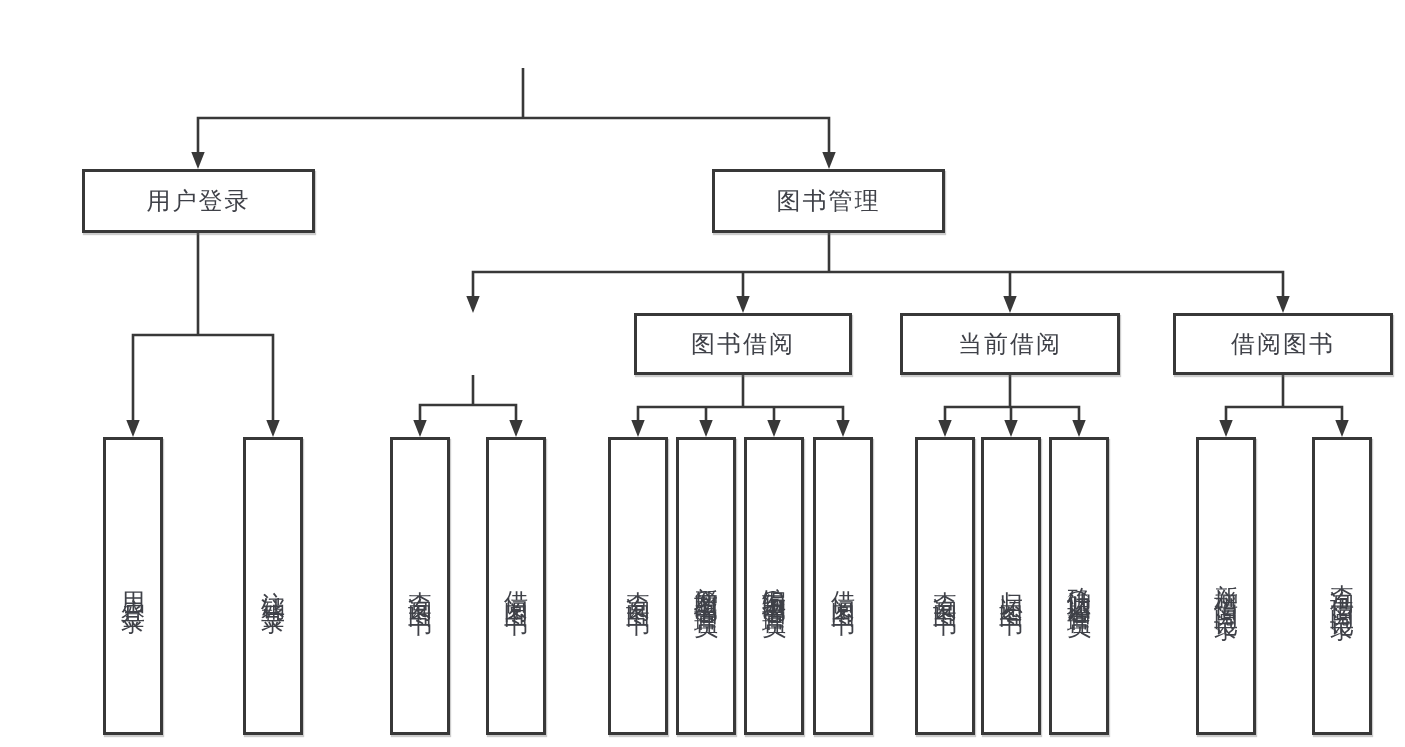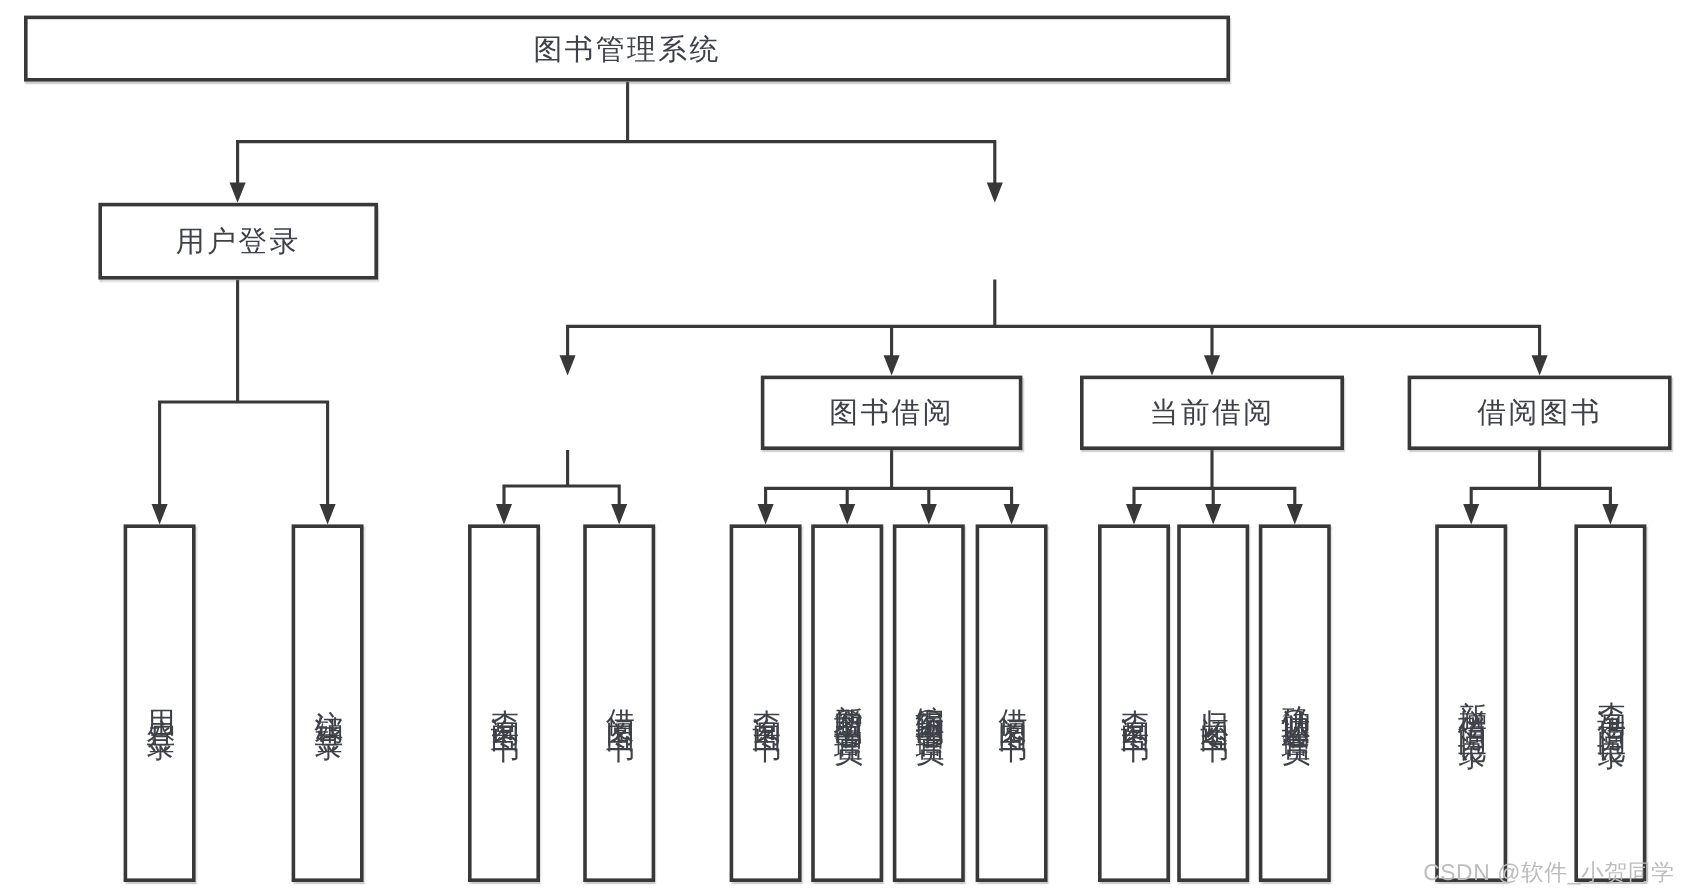--- a/index.html
+++ b/index.html
@@ -123,23 +123,23 @@
       <polygon class="ah" points="1011,437 1004.3,420 1017.7,420"></polygon>
       <polygon class="ah" points="1079,437 1072.3,420 1085.7,420"></polygon>
     </g>
     <g>
       <path class="ln" d="M1283 375 L1283 407 M1224.7 407 L1343.3 407 M1226 407 L1226 421 M1342 407 L1342 421"></path>
       <polygon class="ah" points="1226,437 1219.3,420 1232.7,420"></polygon>
       <polygon class="ah" points="1342,437 1335.3,420 1348.7,420"></polygon>
     </g>
   </svg>
 
-  <div class="hbox" style="left:20px;top:13px;width:1005px;height:55px;">图书管理系统</div>
 
   <div class="hbox" style="left:82px;top:169px;width:233px;height:64px;">用户登录</div>
+  <div class="hbox" style="left:712px;top:169px;width:233px;height:64px;">图书管理</div>
 
   <div class="hbox" style="left:900px;top:313px;width:220px;height:62px;">当前借阅</div>
   <div class="hbox" style="left:634px;top:313px;width:218px;height:62px;">图书借阅</div>
   <div class="hbox" style="left:1173px;top:313px;width:220px;height:62px;">借阅图书</div>
 
   <div class="vbox" style="left:103px;">
     <span>用户登录</span>
   </div>
   <div class="vbox" style="left:243px;">
     <span>注销登录</span>
@@ -175,15 +175,14 @@
     <span>确认归还（管理员）</span>
   </div>
 
   <div class="vbox" style="left:1196px;">
     <span>新增借阅记录</span>
   </div>
   <div class="vbox" style="left:1312px;">
     <span>查询借阅记录</span>
   </div>
 
-  <div class="watermark">CSDN @软件_小贺同学</div>
 
 </div>
 
 </body></html>

